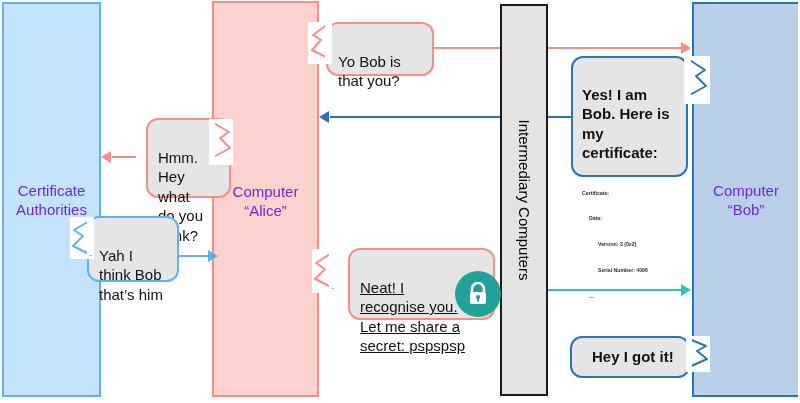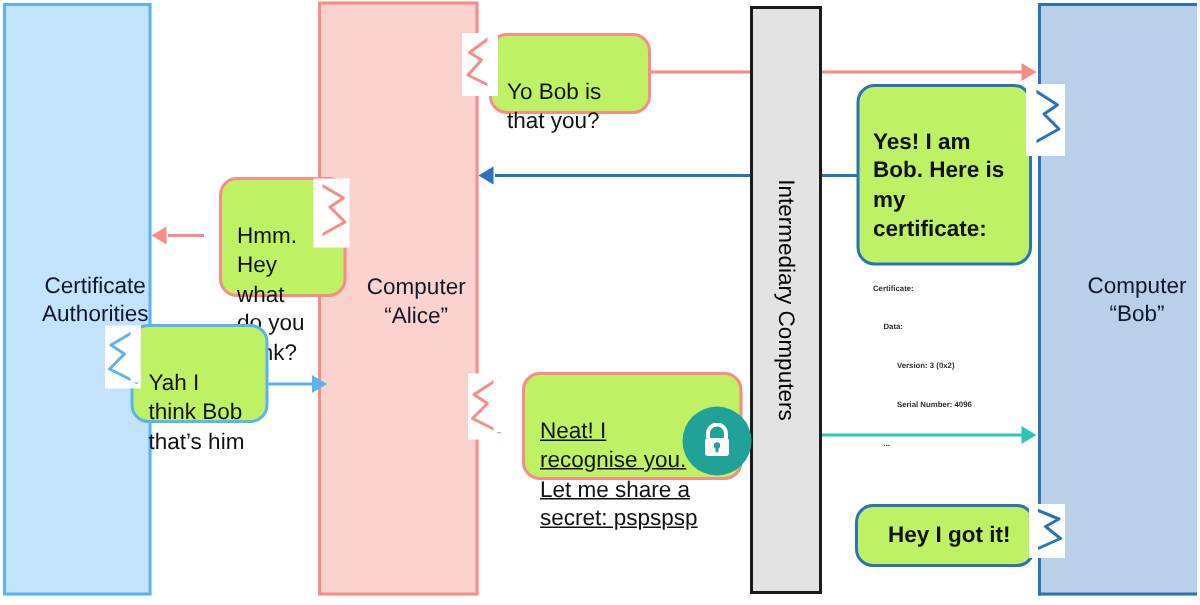--- a/index.html
+++ b/index.html
@@ -17,24 +17,23 @@
   }
   .col {
     position: absolute;
     box-sizing: border-box;
   }
   .col-label {
     position: absolute;
     width: 100%;
     text-align: center;
     font-size: 15px;
-    color: #0f172a;
+    color: #6d28d9;
     line-height: 1.25;
     white-space: pre-line;
-    padding-left: 12px;
   }
   #col-ca {
     left: 2px; top: 2px; width: 99px; height: 395px;
     background: #c3e2fb;
     border: 2px solid #5cb3ef;
   }
   #col-ca .col-label { top: 178px; }
   #col-alice {
     left: 212px; top: 1px; width: 107px; height: 396px;
     background: #fbd2ce;
@@ -78,21 +77,21 @@
     border-top: 6px solid transparent;
     border-bottom: 6px solid transparent;
   }
   .ah-right { border-left: 10px solid currentColor; }
   .ah-left  { border-right: 10px solid currentColor; }
 
   
   .bubble {
     position: absolute;
     box-sizing: border-box;
-    background: #bef264;
+    background: #e5e5e5;
     border-radius: 12px;
     font-size: 15px;
     line-height: 1.3;
     color: #111111;
     padding: 8px 10px;
     white-space: pre-line;
   }
   .b-pink { border: 2px solid #f78d86; }
   .b-blue { border: 2px solid #2a74b5; font-weight: bold; }
   .b-lblue { border: 2px solid #5cb3ef; }

